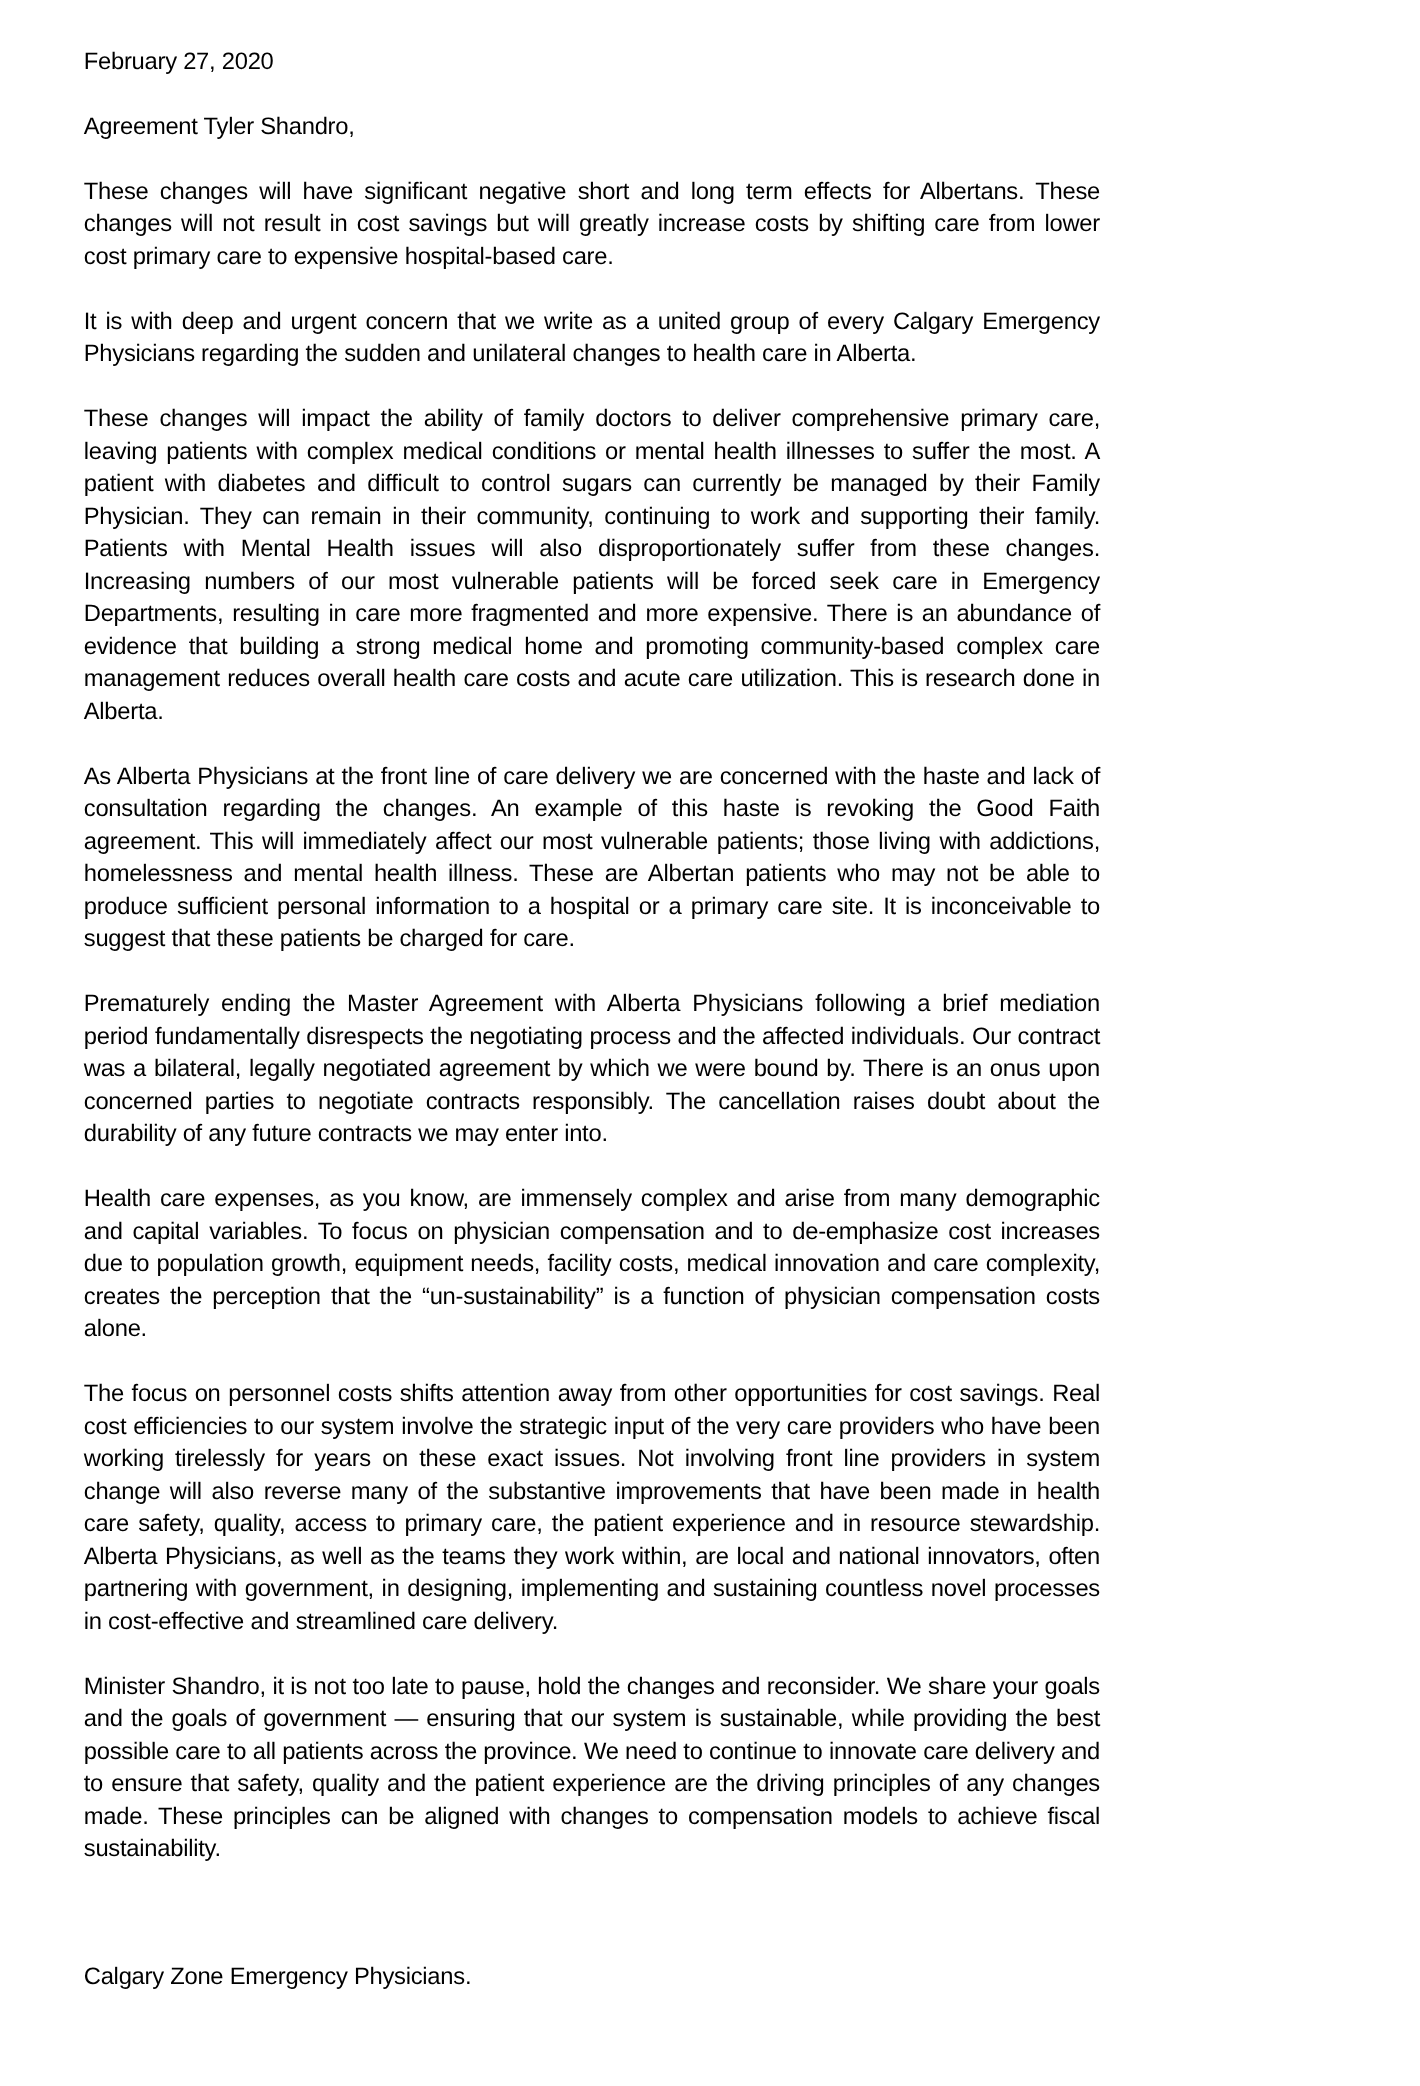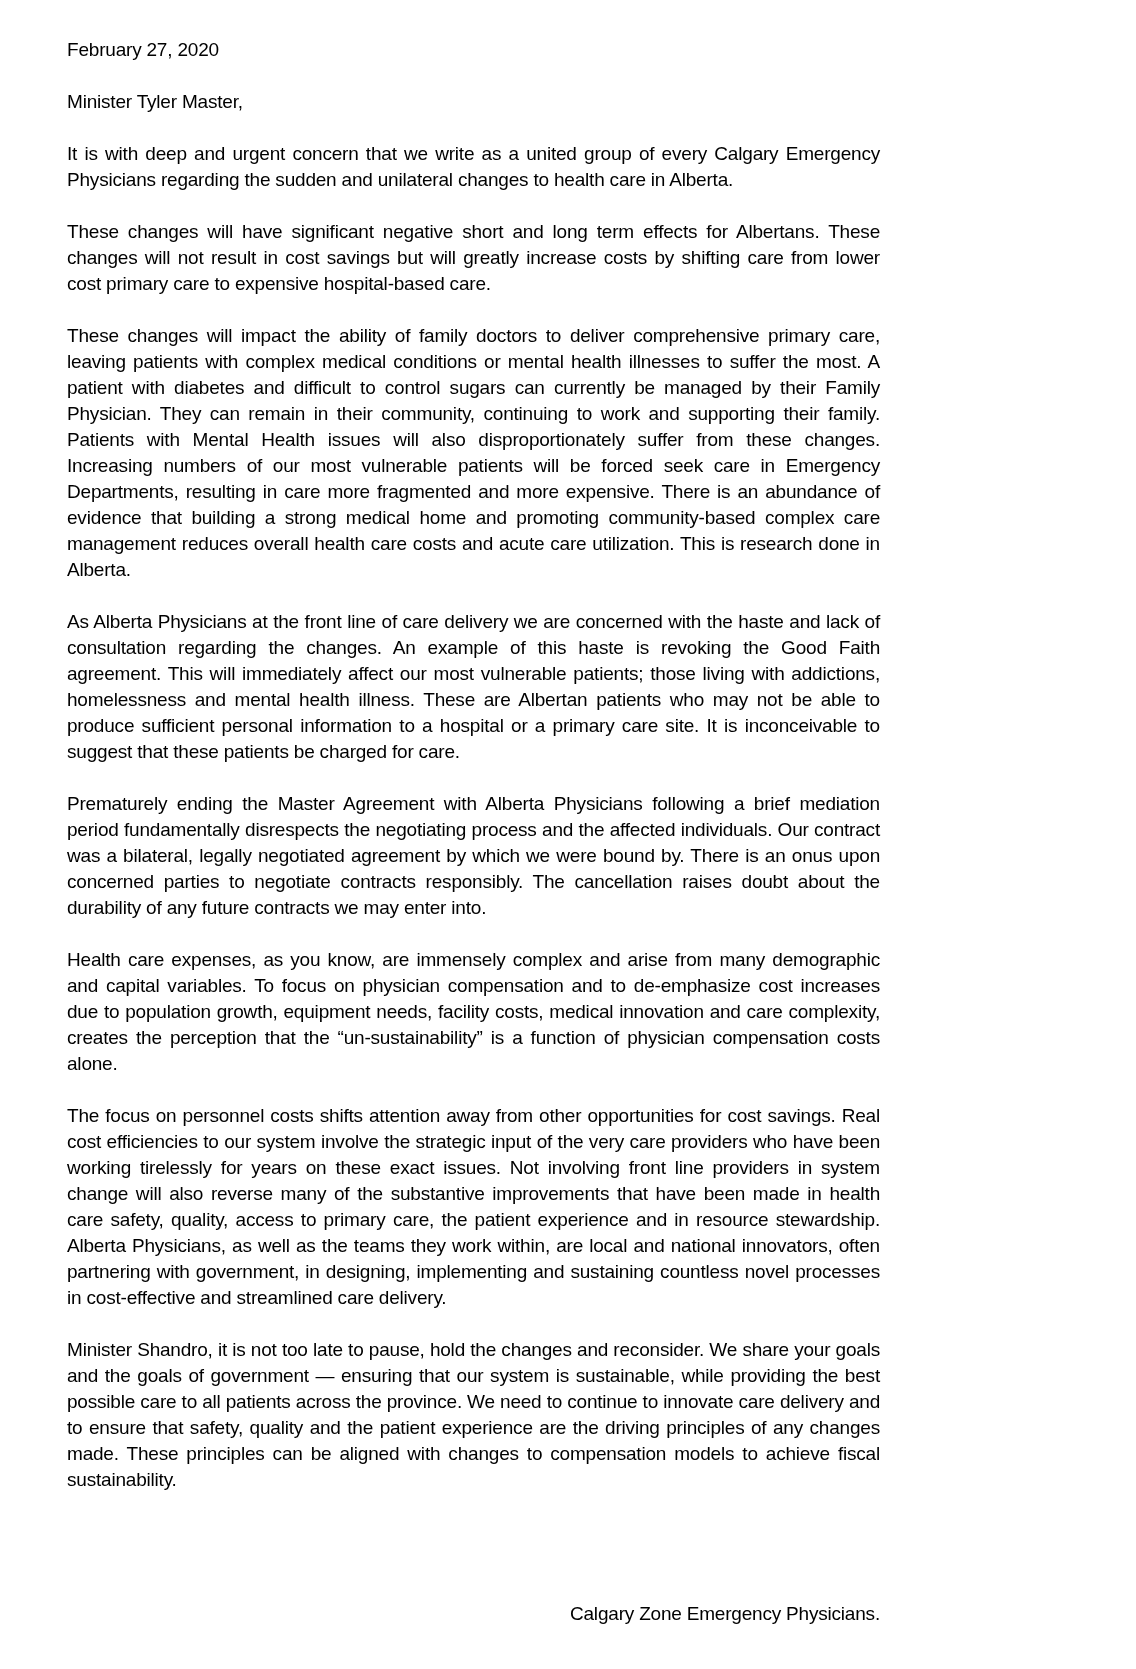--- a/index.html
+++ b/index.html
@@ -24,33 +24,33 @@
   .letter-salutation {
     margin-bottom: 26px;
     text-align: left;
   }
   .letter-paragraph {
     margin-bottom: 26px;
     text-align: justify;
     text-justify: inter-word;
   }
   .letter-signature {
-    margin-top: 108px;
-    text-align: right;
+    margin-top: 76px;
+    text-align: left;
   }
 </style>
 </head>
 <body>
 
 <div class="page">
   <div class="letter">
     <p class="letter-date">February 27, 2020</p>
-    <p class="letter-salutation">Minister Tyler Master,</p>
+    <p class="letter-salutation">Agreement Tyler Shandro,</p>
+    <p class="letter-paragraph">These changes will have significant negative short and long term effects for Albertans. These changes will not result in cost savings but will greatly increase costs by shifting care from lower cost primary care to expensive hospital-based care.</p>
     <p class="letter-paragraph">It is with deep and urgent concern that we write as a united group of every Calgary Emergency Physicians regarding the sudden and unilateral changes to health care in Alberta.</p>
-    <p class="letter-paragraph">These changes will have significant negative short and long term effects for Albertans. These changes will not result in cost savings but will greatly increase costs by shifting care from lower cost primary care to expensive hospital-based care.</p>
     <p class="letter-paragraph">These changes will impact the ability of family doctors to deliver comprehensive primary care, leaving patients with complex medical conditions or mental health illnesses to suffer the most. A patient with diabetes and difficult to control sugars can currently be managed by their Family Physician. They can remain in their community, continuing to work and supporting their family. Patients with Mental Health issues will also disproportionately suffer from these changes. Increasing numbers of our most vulnerable patients will be forced seek care in Emergency Departments, resulting in care more fragmented and more expensive. There is an abundance of evidence that building a strong medical home and promoting community-based complex care management reduces overall health care costs and acute care utilization. This is research done in Alberta.</p>
     <p class="letter-paragraph">As Alberta Physicians at the front line of care delivery we are concerned with the haste and lack of consultation regarding the changes. An example of this haste is revoking the Good Faith agreement. This will immediately affect our most vulnerable patients; those living with addictions, homelessness and mental health illness. These are Albertan patients who may not be able to produce sufficient personal information to a hospital or a primary care site. It is inconceivable to suggest that these patients be charged for care.</p>
     <p class="letter-paragraph">Prematurely ending the Master Agreement with Alberta Physicians following a brief mediation period fundamentally disrespects the negotiating process and the affected individuals. Our contract was a bilateral, legally negotiated agreement by which we were bound by. There is an onus upon concerned parties to negotiate contracts responsibly. The cancellation raises doubt about the durability of any future contracts we may enter into.</p>
     <p class="letter-paragraph">Health care expenses, as you know, are immensely complex and arise from many demographic and capital variables. To focus on physician compensation and to de-emphasize cost increases due to population growth, equipment needs, facility costs, medical innovation and care complexity, creates the perception that the “un-sustainability” is a function of physician compensation costs alone.</p>
     <p class="letter-paragraph">The focus on personnel costs shifts attention away from other opportunities for cost savings. Real cost efficiencies to our system involve the strategic input of the very care providers who have been working tirelessly for years on these exact issues. Not involving front line providers in system change will also reverse many of the substantive improvements that have been made in health care safety, quality, access to primary care, the patient experience and in resource stewardship. Alberta Physicians, as well as the teams they work within, are local and national innovators, often partnering with government, in designing, implementing and sustaining countless novel processes in cost-effective and streamlined care delivery.</p>
     <p class="letter-paragraph">Minister Shandro, it is not too late to pause, hold the changes and reconsider. We share your goals and the goals of government — ensuring that our system is sustainable, while providing the best possible care to all patients across the province.  We need to continue to innovate care delivery and to ensure that safety, quality and the patient experience are the driving principles of any changes made. These principles can be aligned with changes to compensation models to achieve fiscal sustainability.</p>
     <p class="letter-signature">Calgary Zone Emergency Physicians.</p>
   </div>
 </div>
 

